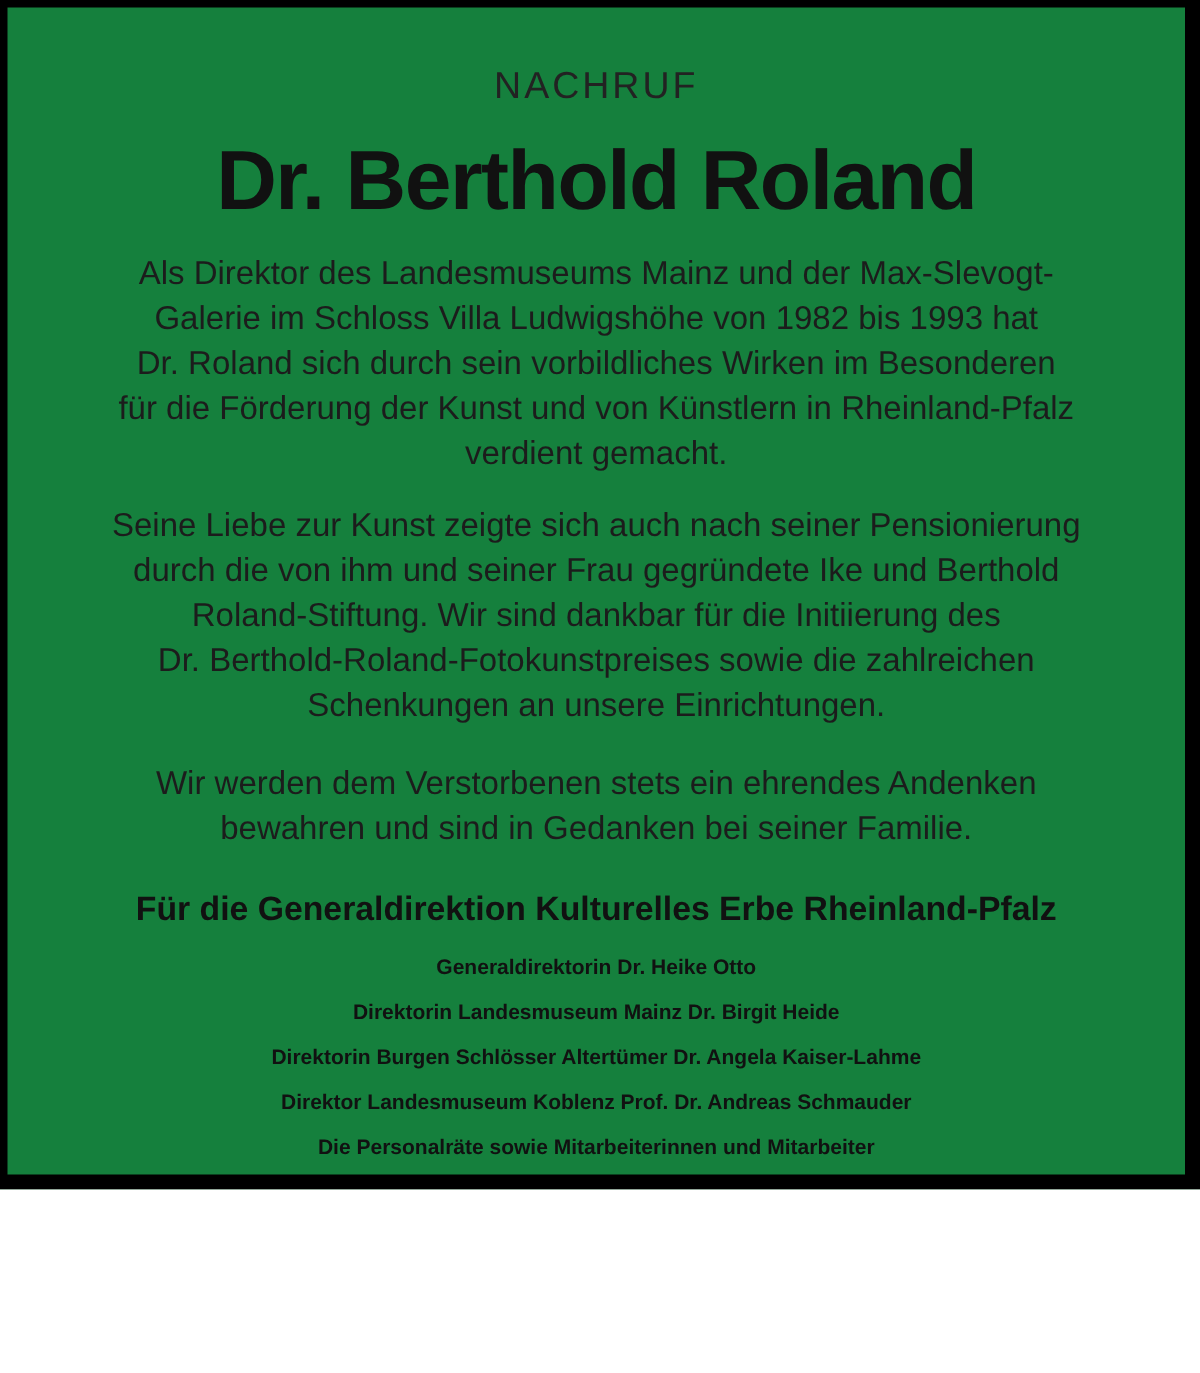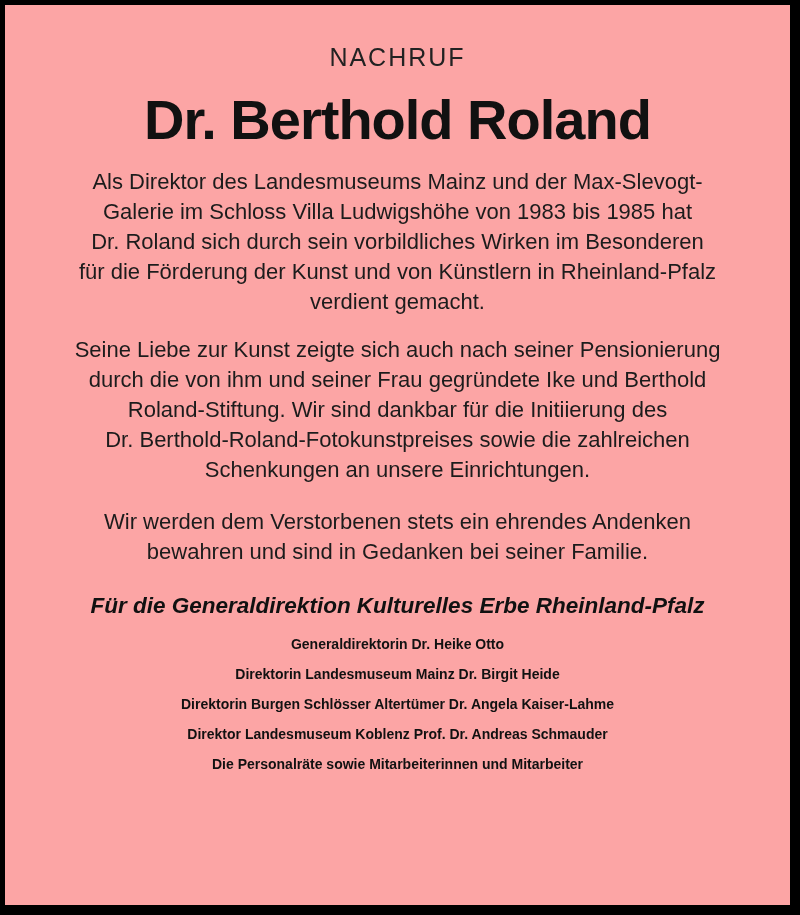--- a/index.html
+++ b/index.html
@@ -3,23 +3,23 @@
 <meta charset="utf-8">
 <style>
   html, body {
     margin: 0;
     padding: 0;
     background: #ffffff;
   }
   .page {
     position: relative;
     width: 800px;
-    height: 915px;
+    height: 793px;
     box-sizing: border-box;
-    background: #fca5a5;
+    background: #15803d;
     border-style: solid;
     border-color: #000000;
     border-width: 5px 10px 10px 5px;
     font-family: "Liberation Sans", "DejaVu Sans", sans-serif;
     color: #1c1c1c;
     text-align: center;
     overflow: hidden;
     padding: 26px 24px 0 24px;
   }
   .kicker {
@@ -53,21 +53,20 @@
     white-space: pre-line;
   }
   .body-paragraph.p3 { margin-top: 18px; }
   .body-paragraph.p4 { margin-top: 22px; }
   .signature-heading {
     margin-top: 24px;
     font-size: 22.5px;
     line-height: 30px;
     font-weight: 700;
     color: #111111;
-    font-style: italic;
   }
   .signatories {
     margin-top: 8px;
     font-size: 14px;
     line-height: 30px;
     font-weight: 700;
     color: #111111;
     white-space: pre-line;
   }
 </style>
@@ -75,21 +74,21 @@
 <body>
 
 <div class="page">
 
   <div class="kicker">NACHRUF</div>
 
 
   <div class="deceased-name">Dr. Berthold Roland</div>
 
   <div class="body-paragraph p1">Als Direktor des Landesmuseums Mainz und der Max-Slevogt-
-Galerie im Schloss Villa Ludwigshöhe von 1983 bis 1985 hat
+Galerie im Schloss Villa Ludwigshöhe von 1982 bis 1993 hat
 Dr. Roland sich durch sein vorbildliches Wirken im Besonderen
 für die Förderung der Kunst und von Künstlern in Rheinland-Pfalz
 verdient gemacht.</div>
 
 
   <div class="body-paragraph p3">Seine Liebe zur Kunst zeigte sich auch nach seiner Pensionierung
 durch die von ihm und seiner Frau gegründete Ike und Berthold
 Roland-Stiftung. Wir sind dankbar für die Initiierung des
 Dr. Berthold-Roland-Fotokunstpreises sowie die zahlreichen
 Schenkungen an unsere Einrichtungen.</div>

